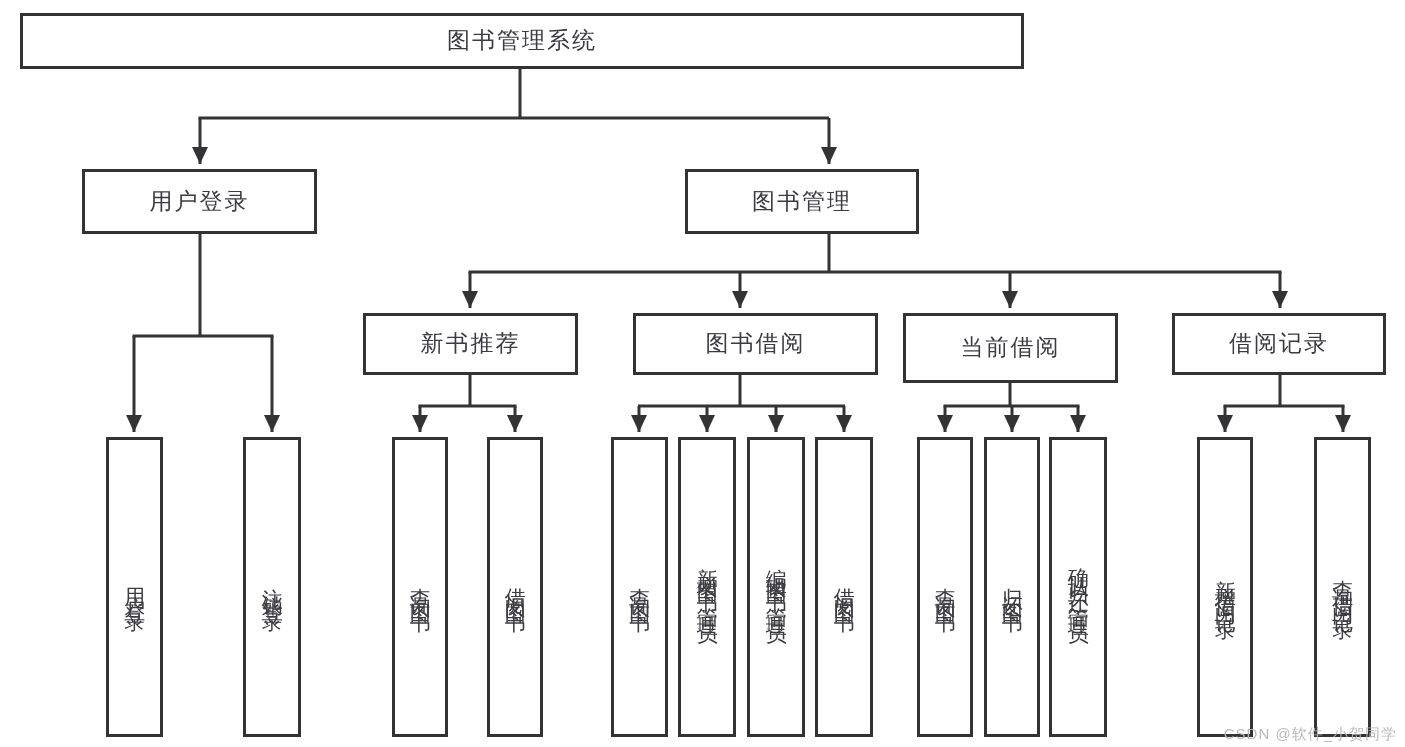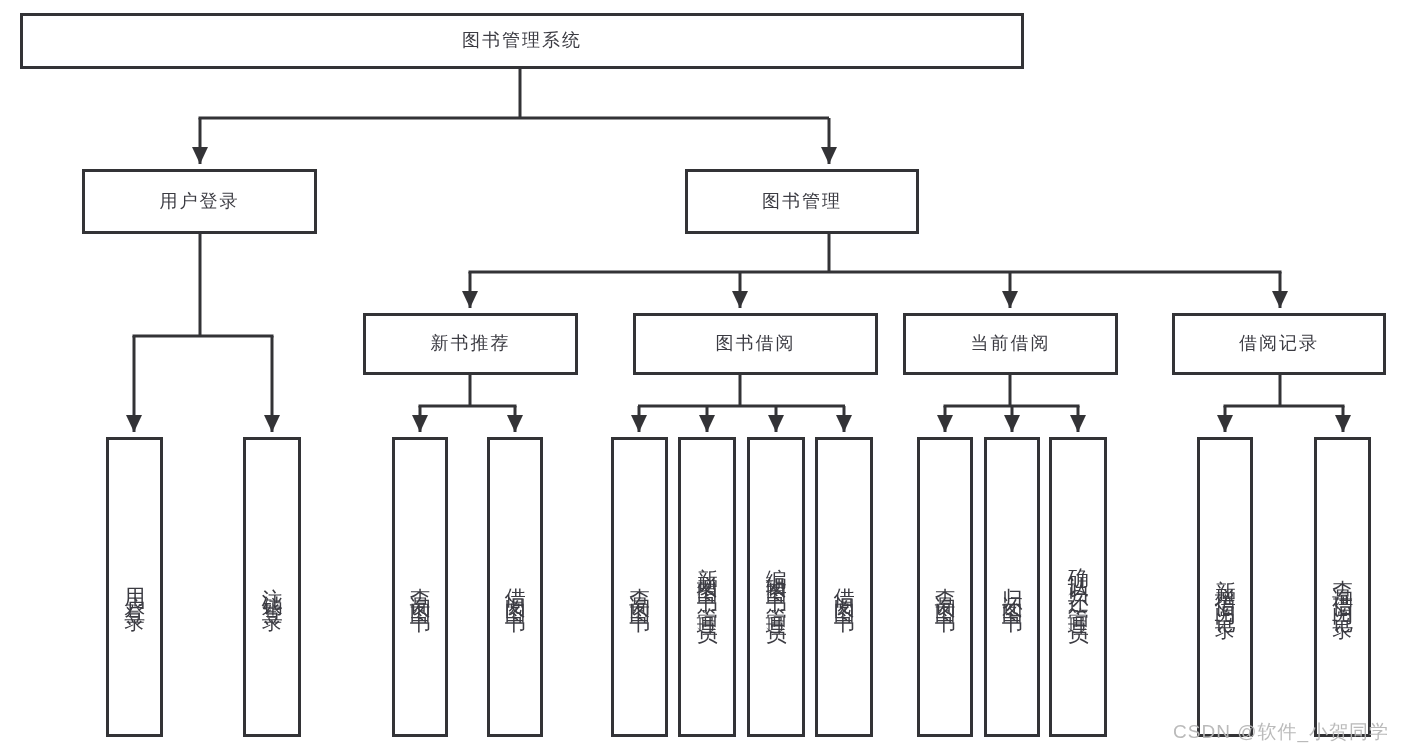--- a/index.html
+++ b/index.html
@@ -22,38 +22,38 @@
     box-sizing: border-box;
     border: 3px solid #333336;
     background: #ffffff;
     display: flex;
     align-items: center;
     justify-content: center;
     color: #3b3b42;
     z-index: 2;
   }
   .box .lbl {
-    font-size: 18px;
+    font-size: 23px;
     letter-spacing: 2px;
     line-height: 1.2;
     white-space: nowrap;
   }
   .box.v .lbl {
     writing-mode: vertical-rl;
     text-orientation: mixed;
     font-size: 21px;
     letter-spacing: 8px;
     line-height: 1.25;
     white-space: normal;
   }
   .watermark {
     position: absolute;
-    right: 16px;
+    right: 8px;
     bottom: 6px;
-    font-size: 19px;
+    font-size: 15px;
     color: rgba(182, 182, 182, 0.95);
     letter-spacing: 1px;
     line-height: 1;
     z-index: 3;
     white-space: nowrap;
   }
 </style>
 </head>
 <body>
 
@@ -119,21 +119,21 @@
   <div class="box" style="left:685px; top:169px; width:234px; height:65px;">
     <span class="lbl">图书管理</span>
   </div>
 
   <div class="box" style="left:363px; top:313px; width:215px; height:62px;font-family:Liberation Serif, serif;">
     <span class="lbl">新书推荐</span>
   </div>
   <div class="box" style="left:633px; top:313px; width:245px; height:62px;">
     <span class="lbl">图书借阅</span>
   </div>
-  <div class="box" style="left:903px; top:313px; width:215px; height:62px;">
+  <div class="box" style="left:903px; top:313px; width:215px; height:70px;">
     <span class="lbl">当前借阅</span>
   </div>
   <div class="box" style="left:1172px; top:313px; width:214px; height:62px;">
     <span class="lbl">借阅记录</span>
   </div>
 
   <div class="box v" style="left:106px; top:437px; width:57px; height:300px;">
     <span class="lbl">用户登录</span>
   </div>
   <div class="box v" style="left:243px; top:437px; width:58px; height:300px;">

